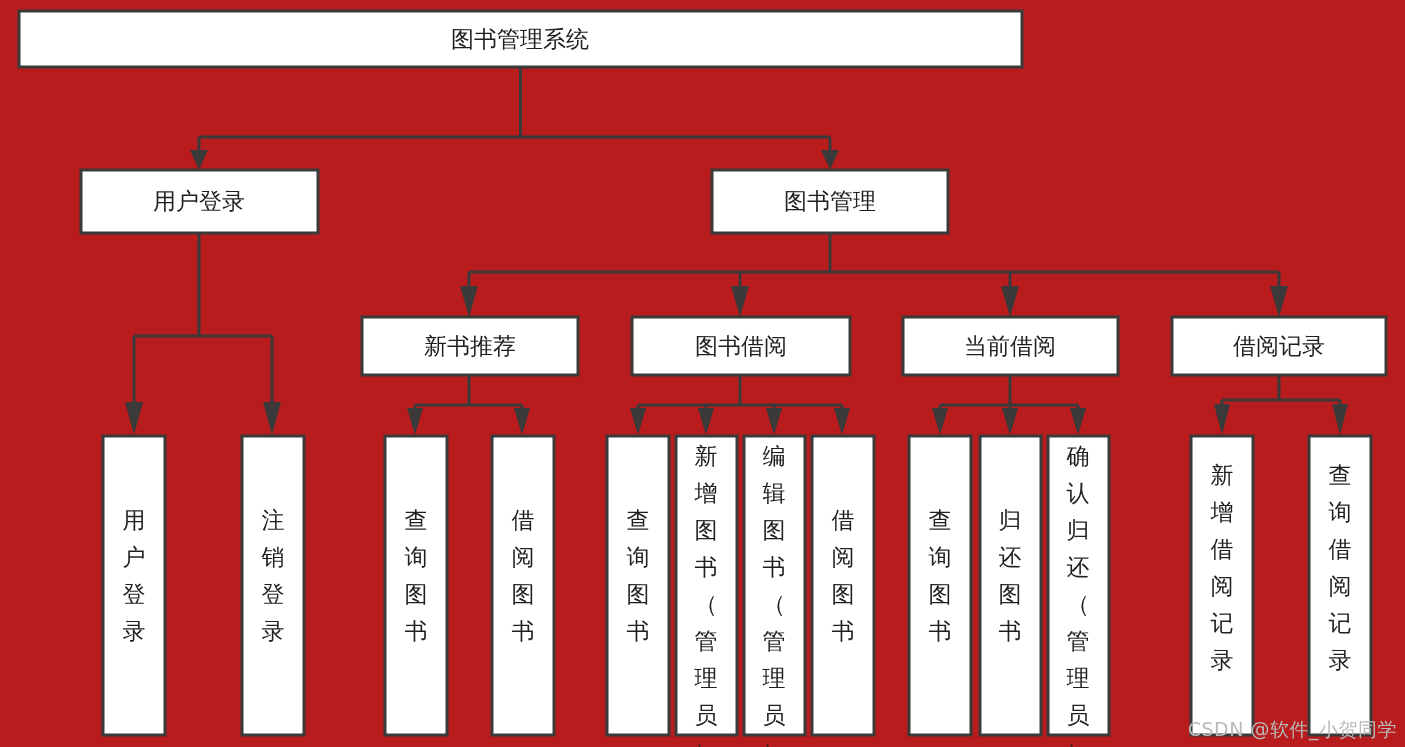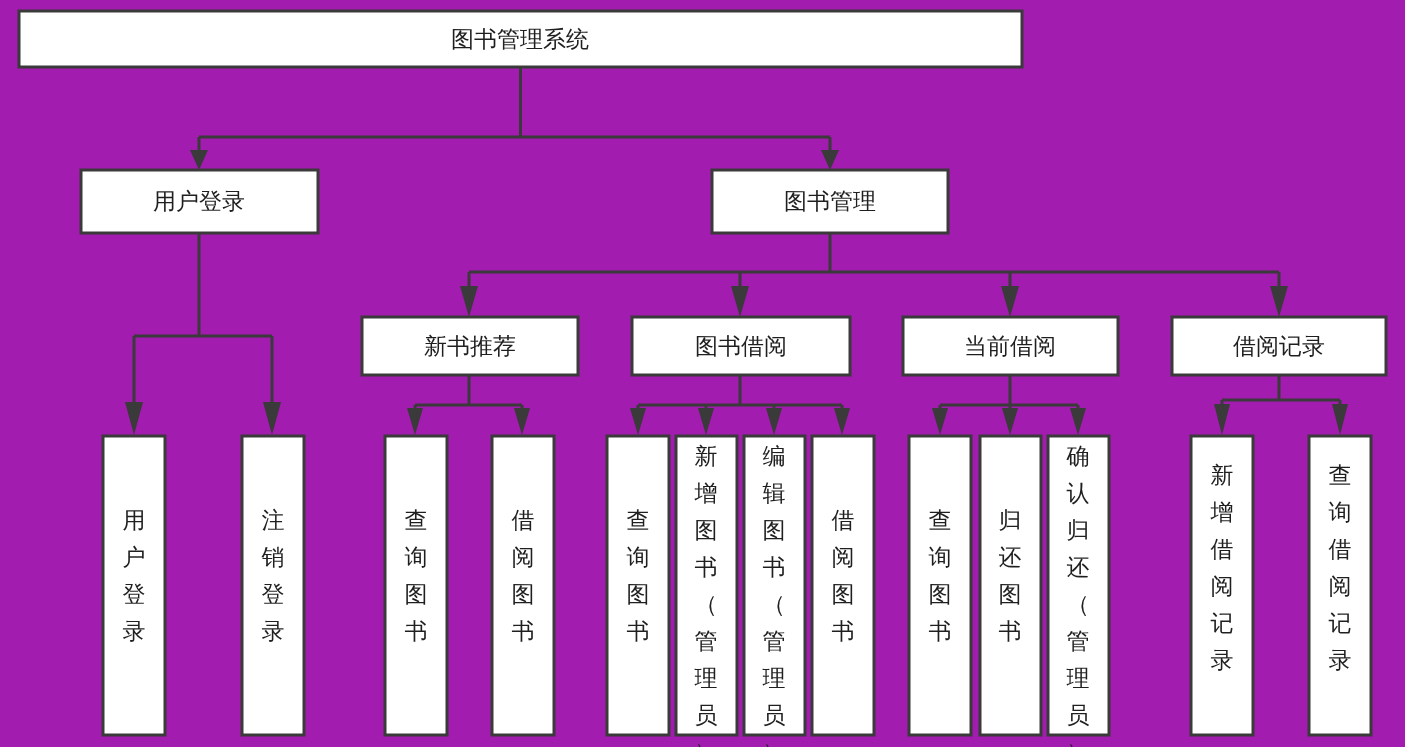--- a/index.html
+++ b/index.html
@@ -8,21 +8,21 @@
     padding: 0;
     background: #ffffff;
   }
   body {
     font-family: "DejaVu Sans", "Liberation Sans", sans-serif;
   }
   #diagram-root {
     position: relative;
     width: 1405px;
     height: 747px;
-    background: #a21caf;
+    background: #b91c1c;
     overflow: hidden;
   }
   svg#tree-svg {
     position: absolute;
     left: 0;
     top: 0;
     width: 1405px;
     height: 747px;
   }
   .node-box {
@@ -217,14 +217,15 @@
       <rect class="node-box" x="1191" y="436" width="62" height="299"></rect>
       <text class="node-label-v" x="1222" y="483"><tspan x="1222" y="483">新</tspan><tspan x="1222" y="520">增</tspan><tspan x="1222" y="557">借</tspan><tspan x="1222" y="594">阅</tspan><tspan x="1222" y="631">记</tspan><tspan x="1222" y="668">录</tspan></text>
     </g>
     <g>
       <rect class="node-box" x="1309" y="436" width="62" height="299"></rect>
       <text class="node-label-v" x="1340" y="483"><tspan x="1340" y="483">查</tspan><tspan x="1340" y="520">询</tspan><tspan x="1340" y="557">借</tspan><tspan x="1340" y="594">阅</tspan><tspan x="1340" y="631">记</tspan><tspan x="1340" y="668">录</tspan></text>
     </g>
 
   </svg>
 
+  <div class="watermark">CSDN @软件_小贺同学</div>
 
 </div>
 
 </body></html>

